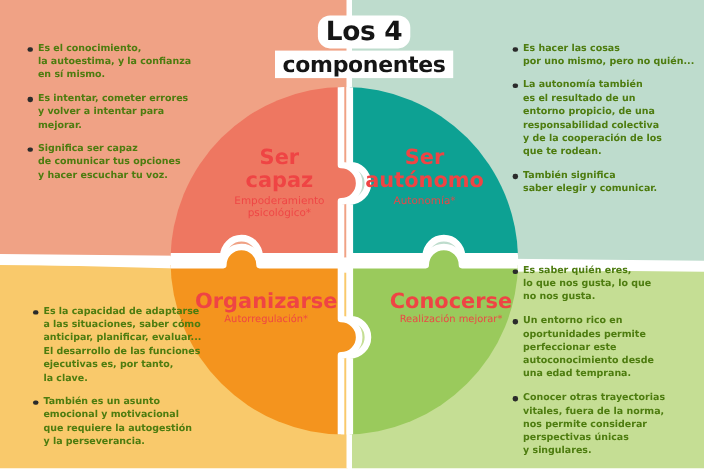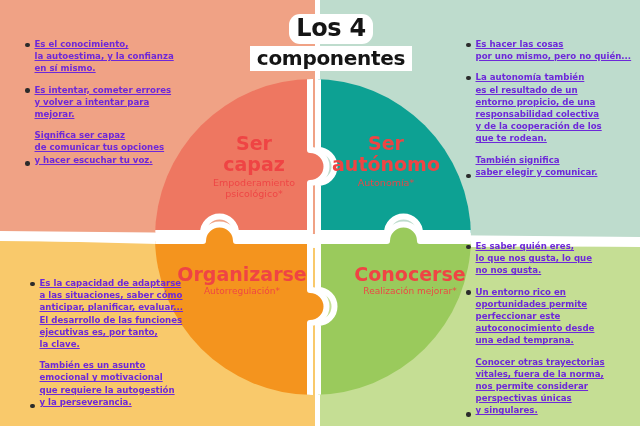--- a/index.html
+++ b/index.html
@@ -45,23 +45,23 @@
 
   #lab-organizarse{left:172px;top:264px;width:140px;}
   #lab-organizarse .ttl{font-size:19px;}
   #lab-organizarse .sub{font-size:9px;margin-top:1px;}
 
   #lab-conocerse{left:340px;top:264px;width:140px;}
   #lab-conocerse .ttl{font-size:19px;}
   #lab-conocerse .sub{font-size:9px;margin-top:1px;}
 
   
-  .blk{position:absolute;z-index:35;color:#6d28d9;text-decoration:underline;}
+  .blk{position:absolute;z-index:35;color:#4d7c0f;}
   .bul{display:flex;align-items:flex-start;margin-bottom:9px;}
-  .bul:last-child{margin-bottom:0;align-items:flex-end;}
+  .bul:last-child{margin-bottom:0;}
   .dot{
     flex:0 0 auto;width:4.5px;height:4.5px;border-radius:50%;
     background:#2b2b2b;margin-top:4.5px;margin-right:5px;
   }
   .btxt{font-size:8.6px;line-height:1.42;font-weight:600;white-space:pre-line;}
 
   #blk-tl{left:25px;top:38px;width:165px;}
   #blk-tr{left:466px;top:38px;width:168px;}
   #blk-bl{left:30px;top:277px;width:172px;}
   #blk-br{left:466px;top:240px;width:168px;}

